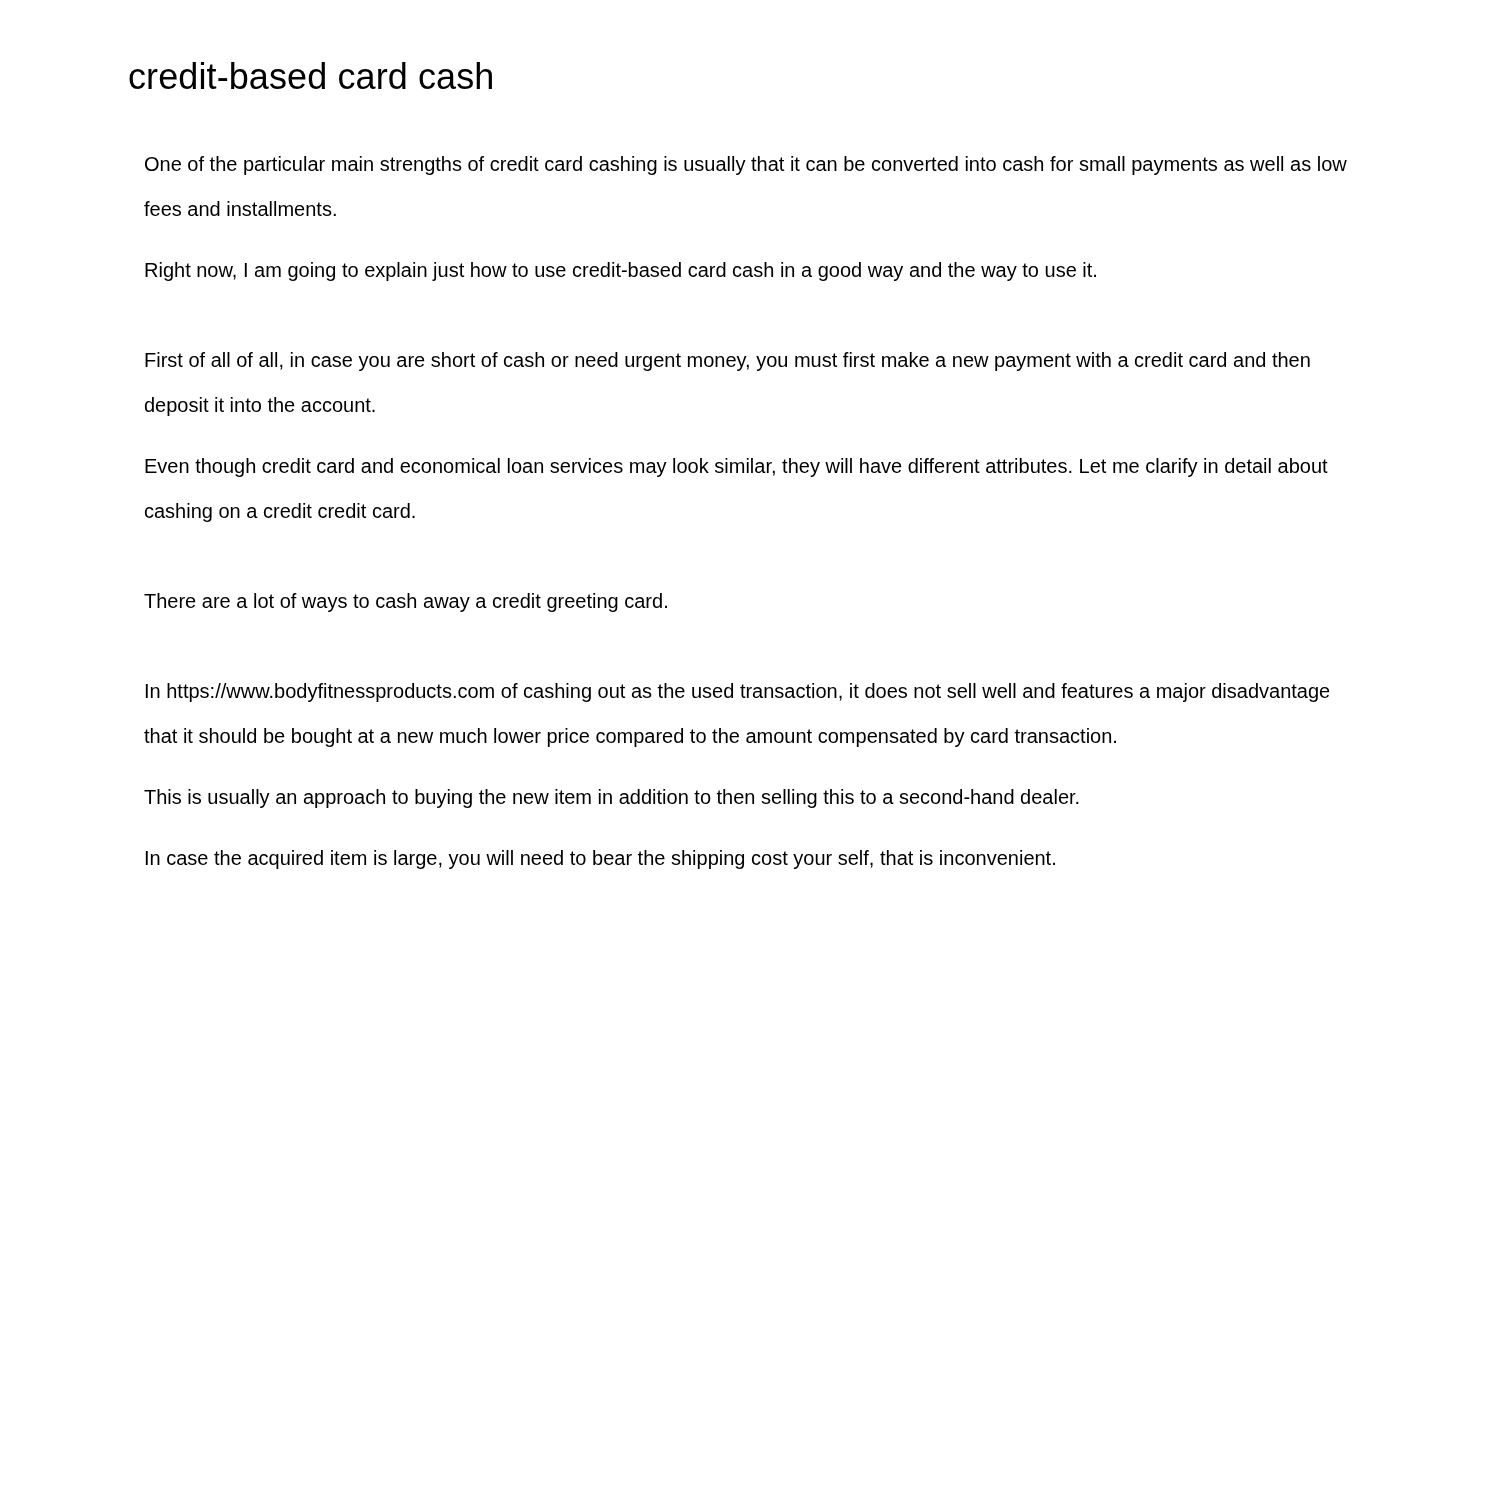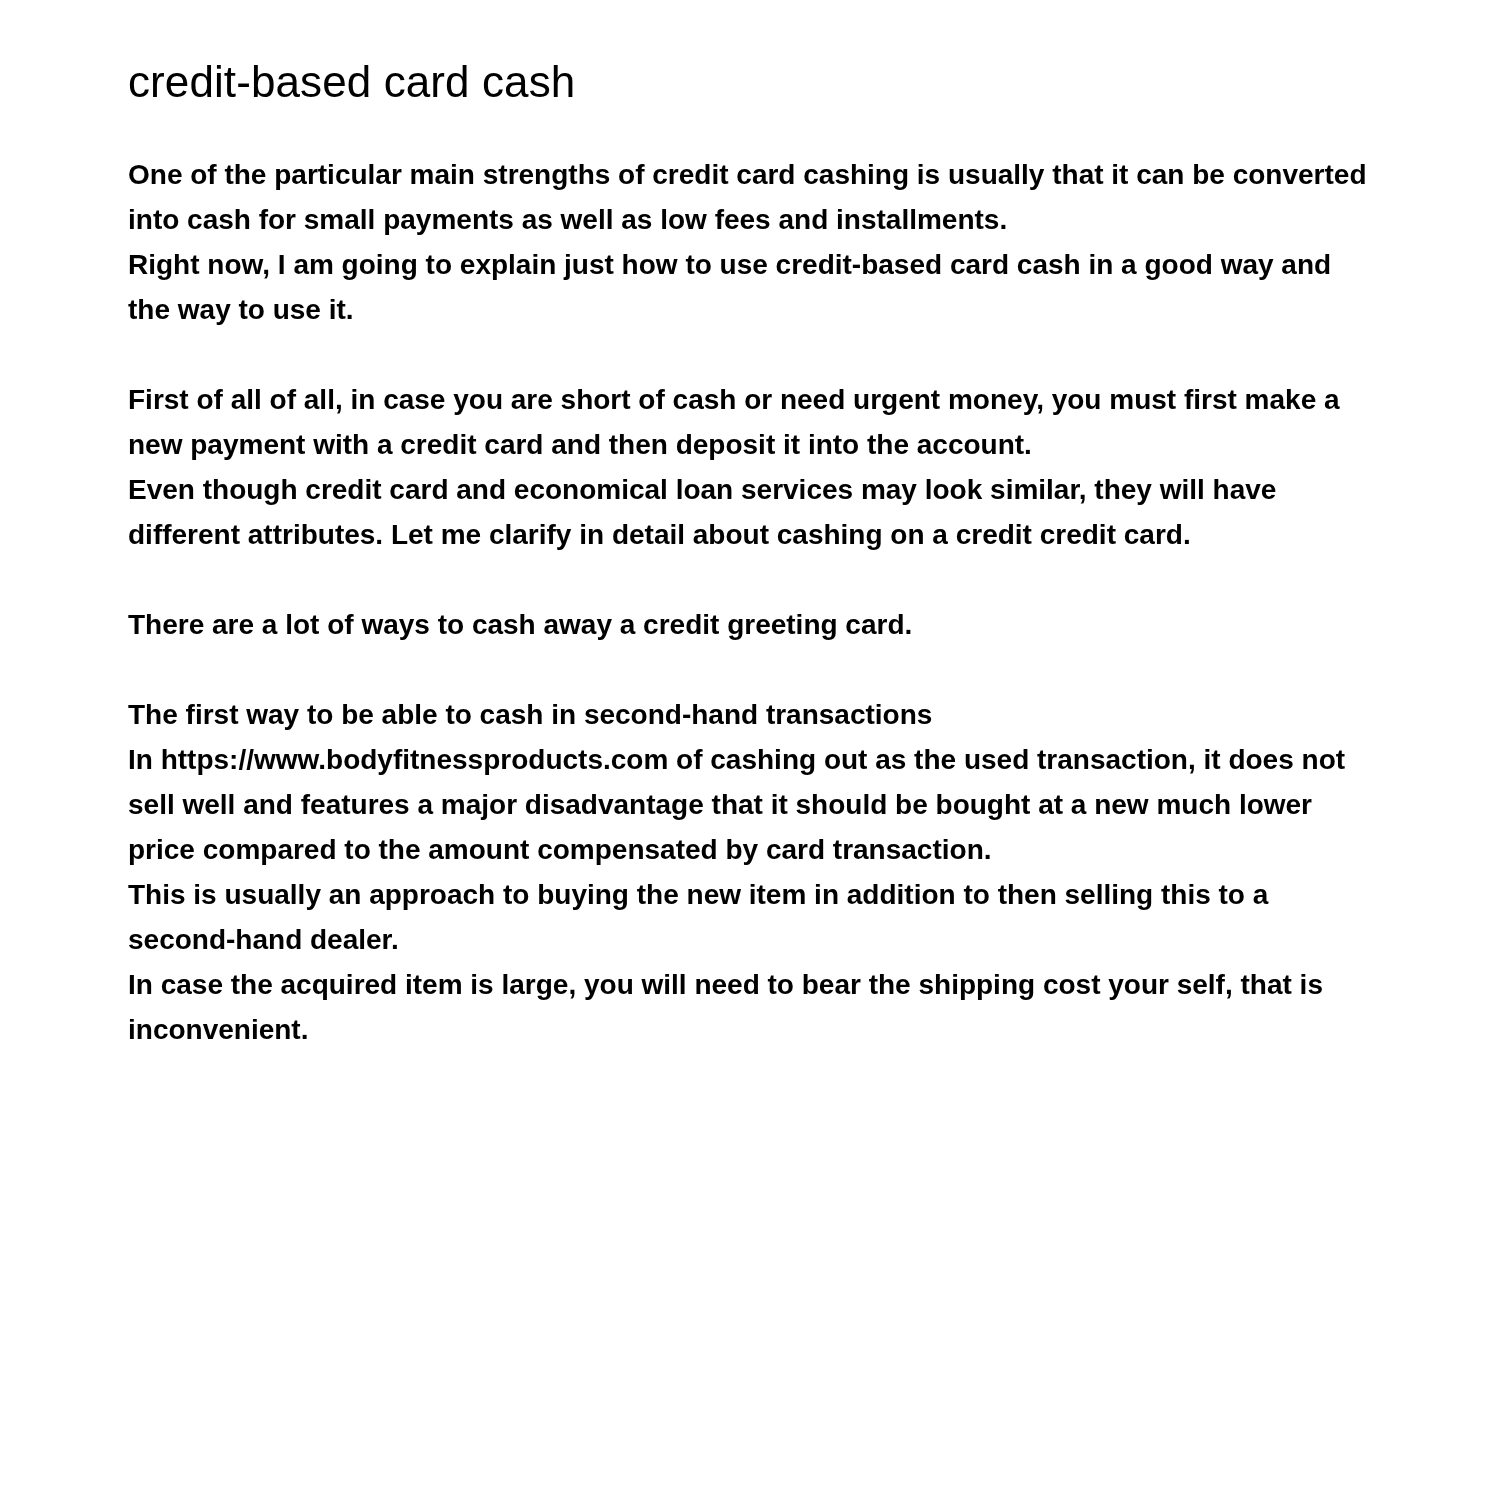--- a/index.html
+++ b/index.html
@@ -17,42 +17,42 @@
   }
   .page {
     position: relative;
     width: 1500px;
     min-height: 1500px;
     background: #ffffff;
     box-sizing: border-box;
     padding: 56px 128px 0 128px;
   }
   .doc-title {
-    font-size: 44px;
+    font-size: 36px;
     font-weight: 400;
     line-height: 1.18;
     letter-spacing: 0.1px;
     margin: 0 0 44px 0;
     color: #000000;
   }
   .body-block {
     margin: 0 0 45px 0;
   }
   .body-block:last-child {
     margin-bottom: 0;
   }
   .body-line {
-    font-size: 28px;
+    font-size: 20px;
     line-height: 45px;
-    font-weight: 700;
+    font-weight: 400;
     color: #000000;
     max-width: 1240px;
     white-space: pre-wrap;
     word-wrap: break-word;
-    margin: 0;
+    margin: 16px;
   }
 </style>
 </head>
 <body>
 
 <div class="page">
 
   <h1 class="doc-title">credit-based card cash</h1>
 
   <div class="body-block">
@@ -63,19 +63,18 @@
   <div class="body-block">
     <p class="body-line">First of all of all, in case you are short of cash or need urgent money, you must first make a new payment with a credit card and then deposit it into the account.</p>
     <p class="body-line">Even though credit card and economical loan services may look similar, they will have different attributes. Let me clarify in detail about cashing on a credit credit card.</p>
   </div>
 
   <div class="body-block">
     <p class="body-line">There are a lot of ways to cash away a credit greeting card.</p>
   </div>
 
   <div class="body-block">
-    <p class="body-line">The first way to be able to cash in second-hand transactions</p>
     <p class="body-line">In https://www.bodyfitnessproducts.com of cashing out as the used transaction, it does not sell well and features a major disadvantage that it should be bought at a new much lower price compared to the amount compensated by card transaction.</p>
     <p class="body-line">This is usually an approach to buying the new item in addition to then selling this to a second-hand dealer.</p>
     <p class="body-line">In case the acquired item is large, you will need to bear the shipping cost your self, that is inconvenient.</p>
   </div>
 
 </div>
 
 </body></html>

